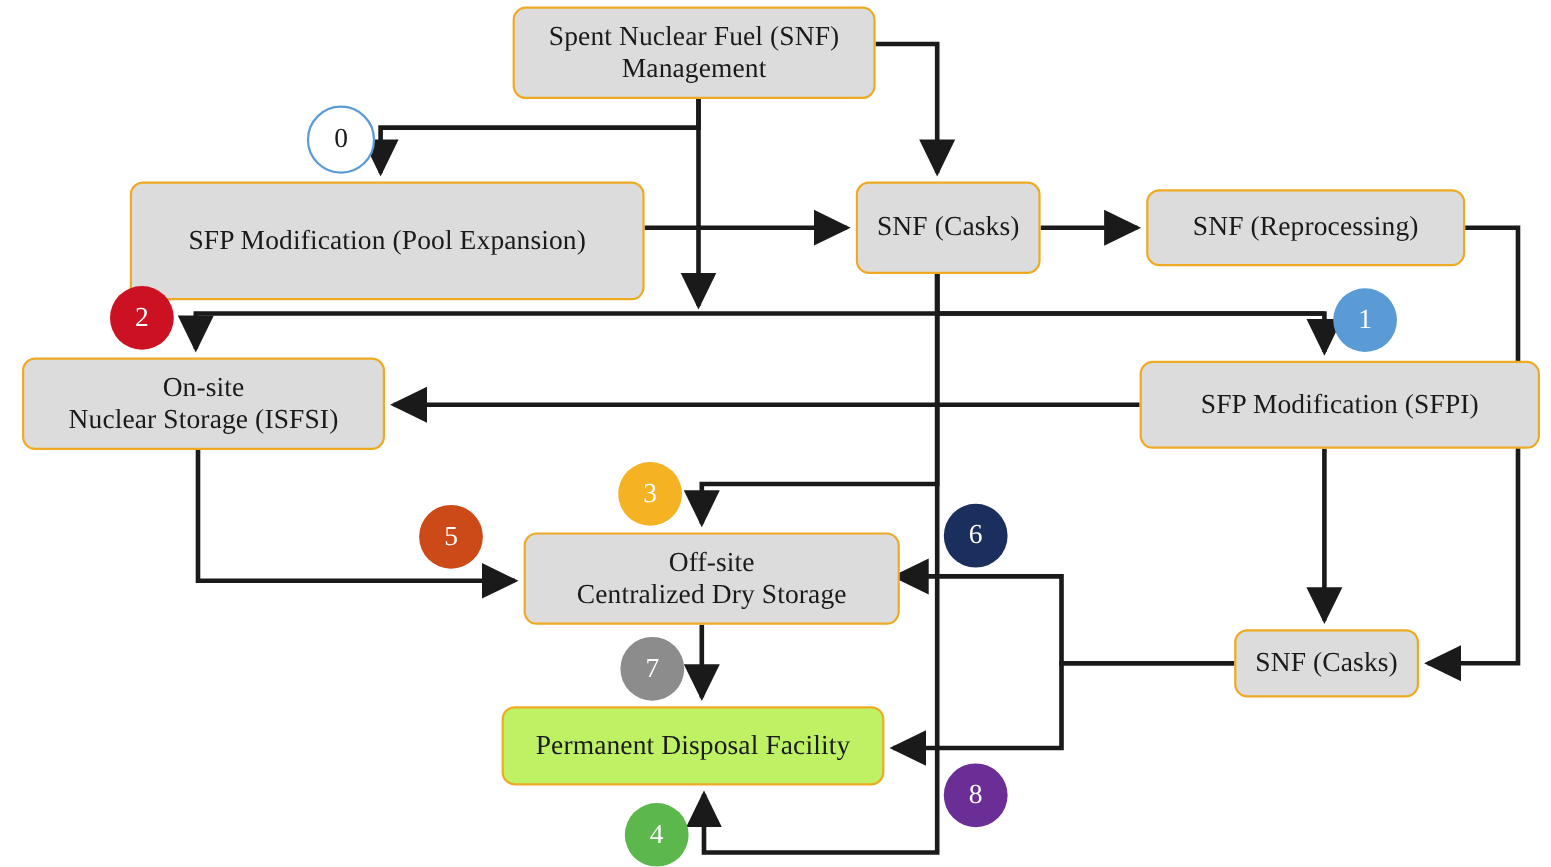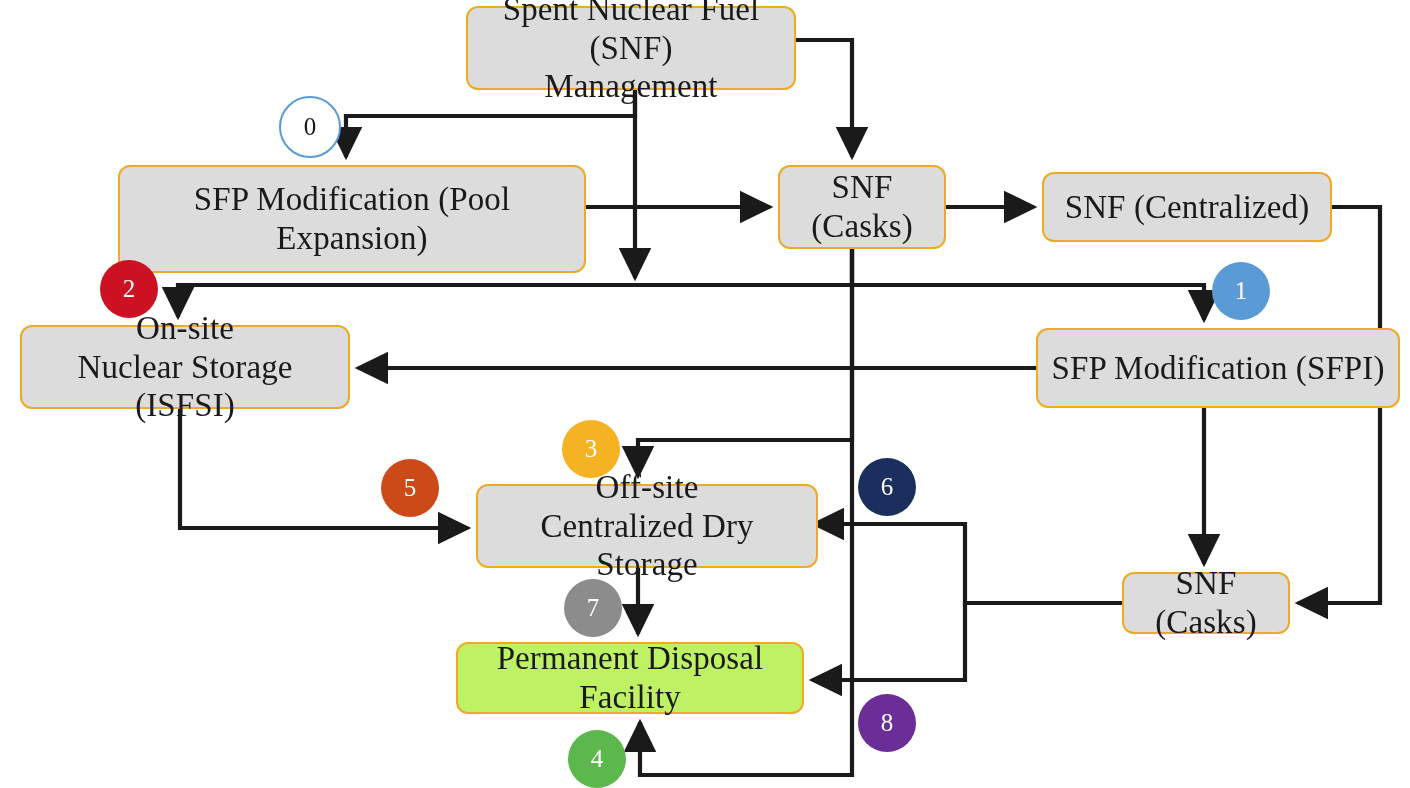--- a/index.html
+++ b/index.html
@@ -28,21 +28,21 @@
     position: absolute;
     box-sizing: border-box;
     background: #dcdcdc;
     border: 2.5px solid #eeaa22;
     border-radius: 12px;
     display: flex;
     align-items: center;
     justify-content: center;
     text-align: center;
     color: #1a1a1a;
-    font-size: 33px;
+    font-size: 25px;
     line-height: 1.18;
     letter-spacing: 0.1px;
     z-index: 3;
   }
   .node.disposal {
     background: #bef264;
   }
   .node-label {
     display: block;
     white-space: pre-line;
@@ -124,21 +124,21 @@
 
   <div class="node" style="left:118px; top:165px; width:468px; height:108px;">
     <span class="node-label">SFP Modification (Pool Expansion)</span>
   </div>
 
   <div class="node" style="left:778px; top:165px; width:168px; height:84px;">
     <span class="node-label">SNF (Casks)</span>
   </div>
 
   <div class="node" style="left:1042px; top:172px; width:290px; height:70px;">
-    <span class="node-label">SNF (Centralized)</span>
+    <span class="node-label">SNF (Reprocessing)</span>
   </div>
 
   <div class="node" style="left:20px; top:325px; width:330px; height:84px;">
     <span class="node-label">On-site
 Nuclear Storage (ISFSI)</span>
   </div>
 
   <div class="node" style="left:1036px; top:328px; width:364px; height:80px;">
     <span class="node-label">SFP Modification (SFPI)</span>
   </div>

